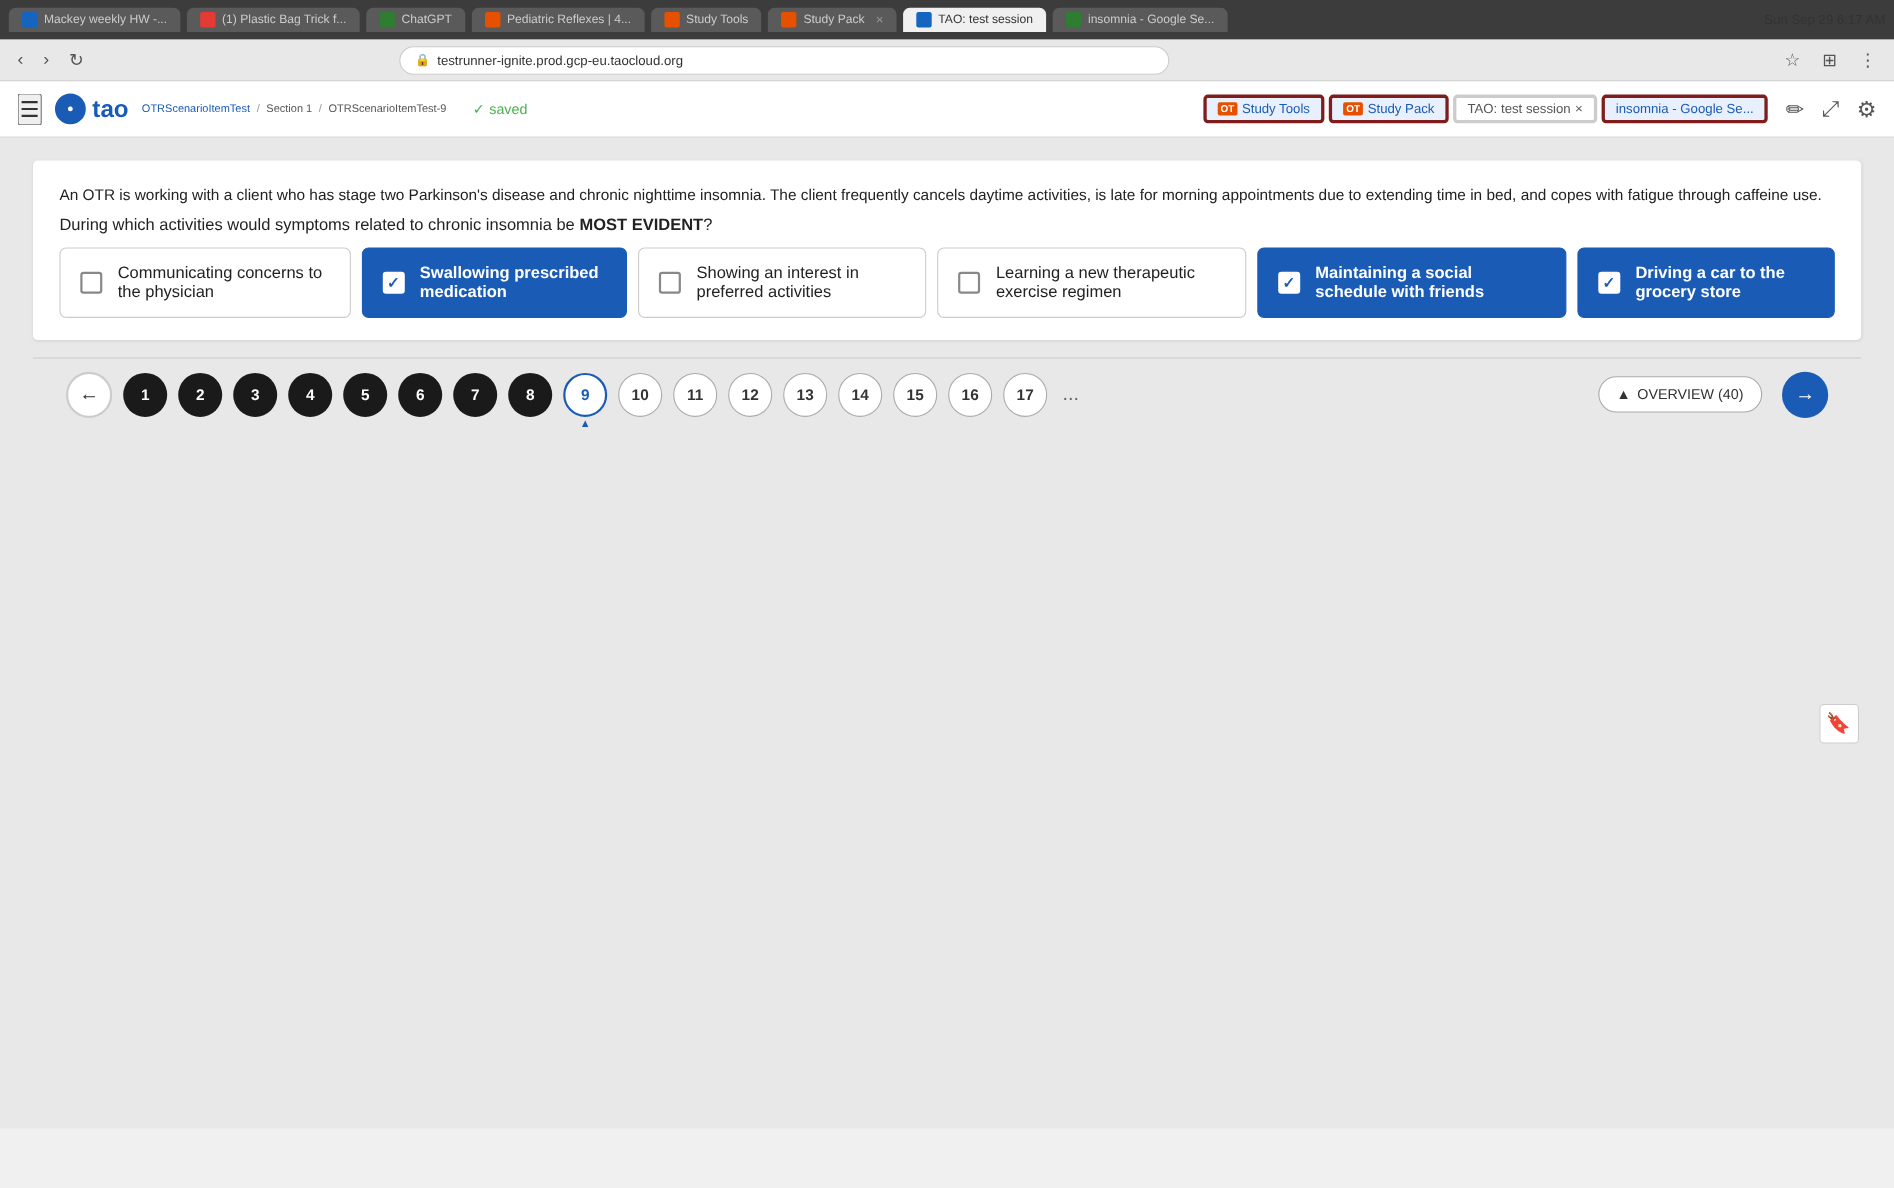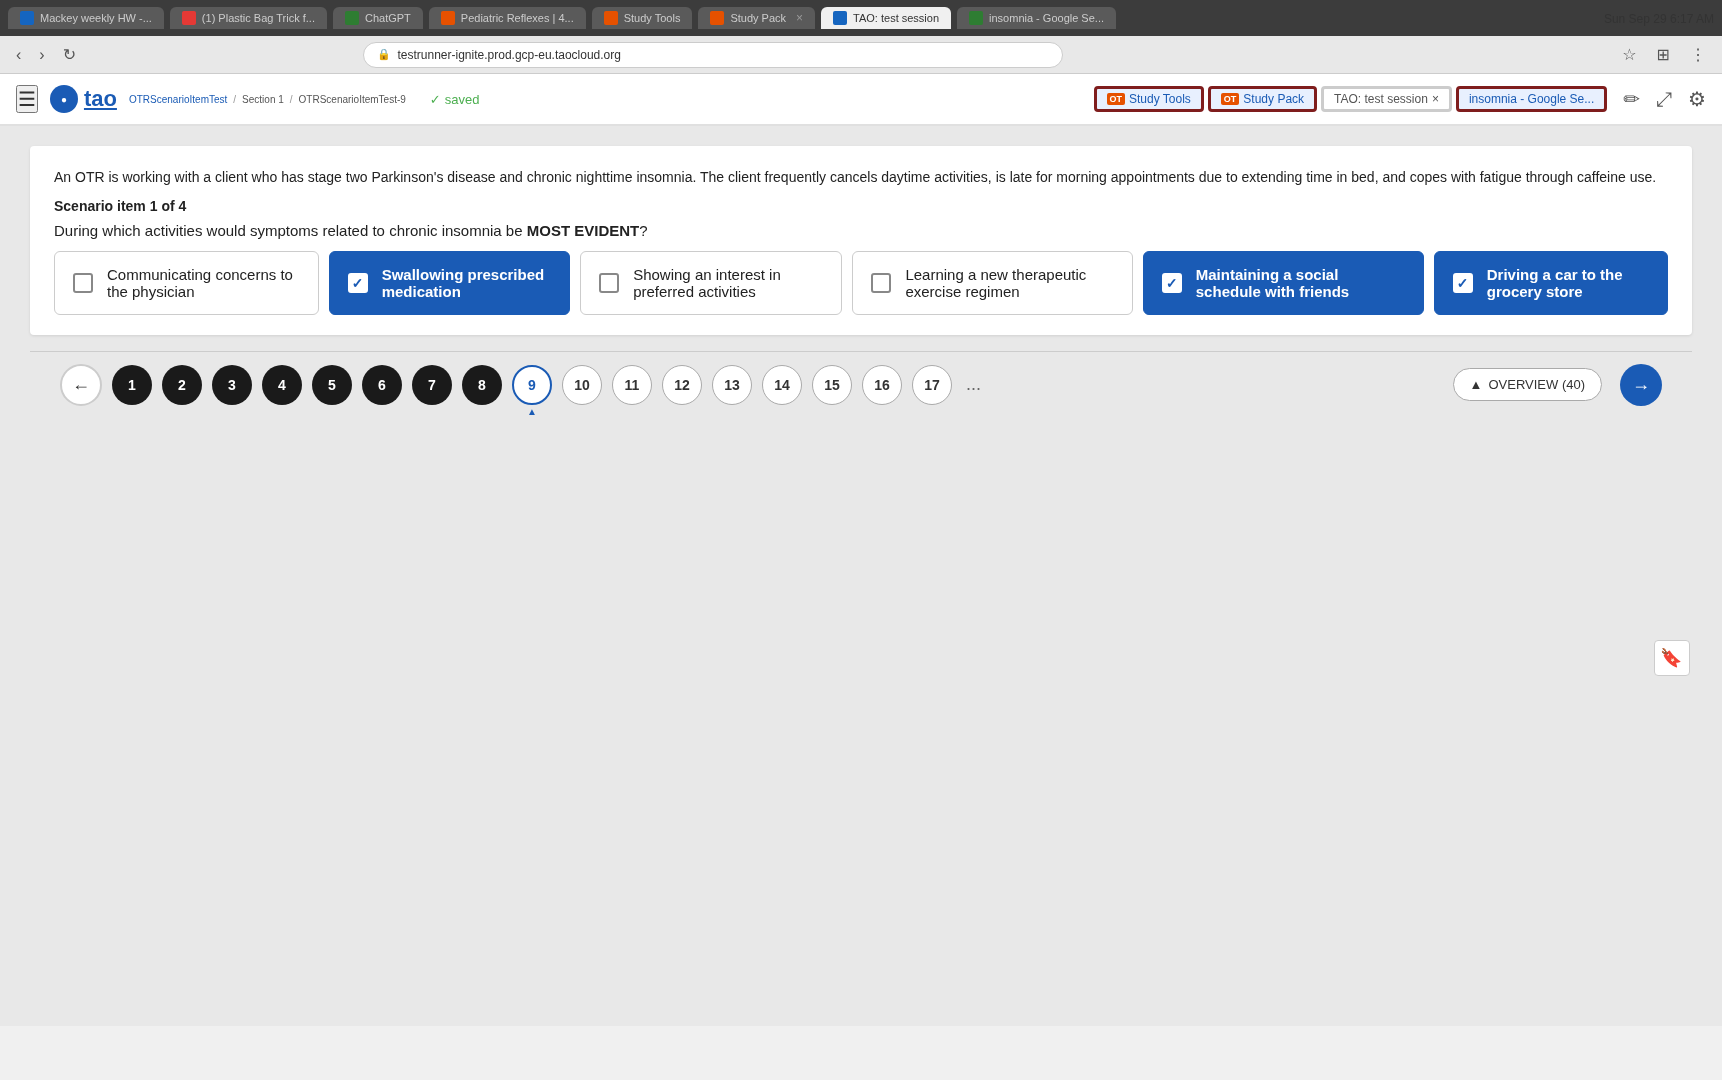--- a/index.html
+++ b/index.html
@@ -21,21 +21,21 @@
     .address-bar { background: #fff; border: 1px solid #ccc; border-radius: 20px; flex: 1; max-width: 700px; height: 26px; display: flex; align-items: center; padding: 0 14px; font-size: 12px; color: #333; margin: 0 auto; }
     .address-lock { color: #555; margin-right: 6px; font-size: 11px; }
     .nav-btn { background: none; border: none; font-size: 16px; color: #555; cursor: pointer; padding: 4px; }
     .addr-right { display: flex; align-items: center; gap: 12px; margin-left: auto; font-size: 12px; color: #555; }
     .time-display { font-size: 12px; color: #333; font-weight: 500; }
 
     
     .app-header { background: #fff; height: 52px; display: flex; align-items: center; padding: 0 16px; border-bottom: 2px solid #e0e0e0; gap: 12px; }
     .hamburger { font-size: 20px; color: #333; cursor: pointer; }
     .logo { display: flex; align-items: center; gap: 6px; }
-    .logo-text { font-size: 22px; font-weight: bold; color: #1a5bb5; text-decoration: underline; }
+    .logo-text { font-size: 22px; font-weight: bold; color: #1a5bb5; }
     .logo-icon { width: 28px; height: 28px; background: #1a5bb5; border-radius: 50%; display: flex; align-items: center; justify-content: center; color: white; font-size: 10px; font-weight: bold; }
     .breadcrumb { font-size: 10px; color: #555; display: flex; align-items: center; gap: 6px; }
     .breadcrumb-sep { color: #999; }
     .breadcrumb-link { color: #1a5bb5; text-decoration: none; }
     .saved-badge { font-size: 13px; color: #4caf50; display: flex; align-items: center; gap: 4px; margin-left: 12px; }
     .header-right { margin-left: auto; display: flex; align-items: center; gap: 16px; }
     .header-icon-btn { background: none; border: none; cursor: pointer; font-size: 20px; color: #555; }
 
     
     .extra-tabs { display: flex; align-items: center; gap: 4px; }
@@ -175,21 +175,20 @@
     <button class="header-icon-btn">✏</button>
     <button class="header-icon-btn">⤢</button>
     <button class="header-icon-btn">⚙</button>
   </div>
 </div>
 
 <div class="main-content">
 
   <div class="question-card">
     <p class="question-text">An OTR is working with a client who has stage two Parkinson's disease and chronic nighttime insomnia. The client frequently cancels daytime activities, is late for morning appointments due to extending time in bed, and copes with fatigue through caffeine use.</p>
-    <p class="scenario-label">Scenario item 1 of 4</p>
     <p class="question-prompt">
       <span>During which activities would symptoms related to chronic insomnia be </span><strong>MOST EVIDENT</strong><span>?</span>
     </p>
 
     <div class="choices-container">
 
       <div class="choice-item">
         <div class="choice-checkbox"></div>
         <span>Communicating concerns to the physician</span>
       </div>

